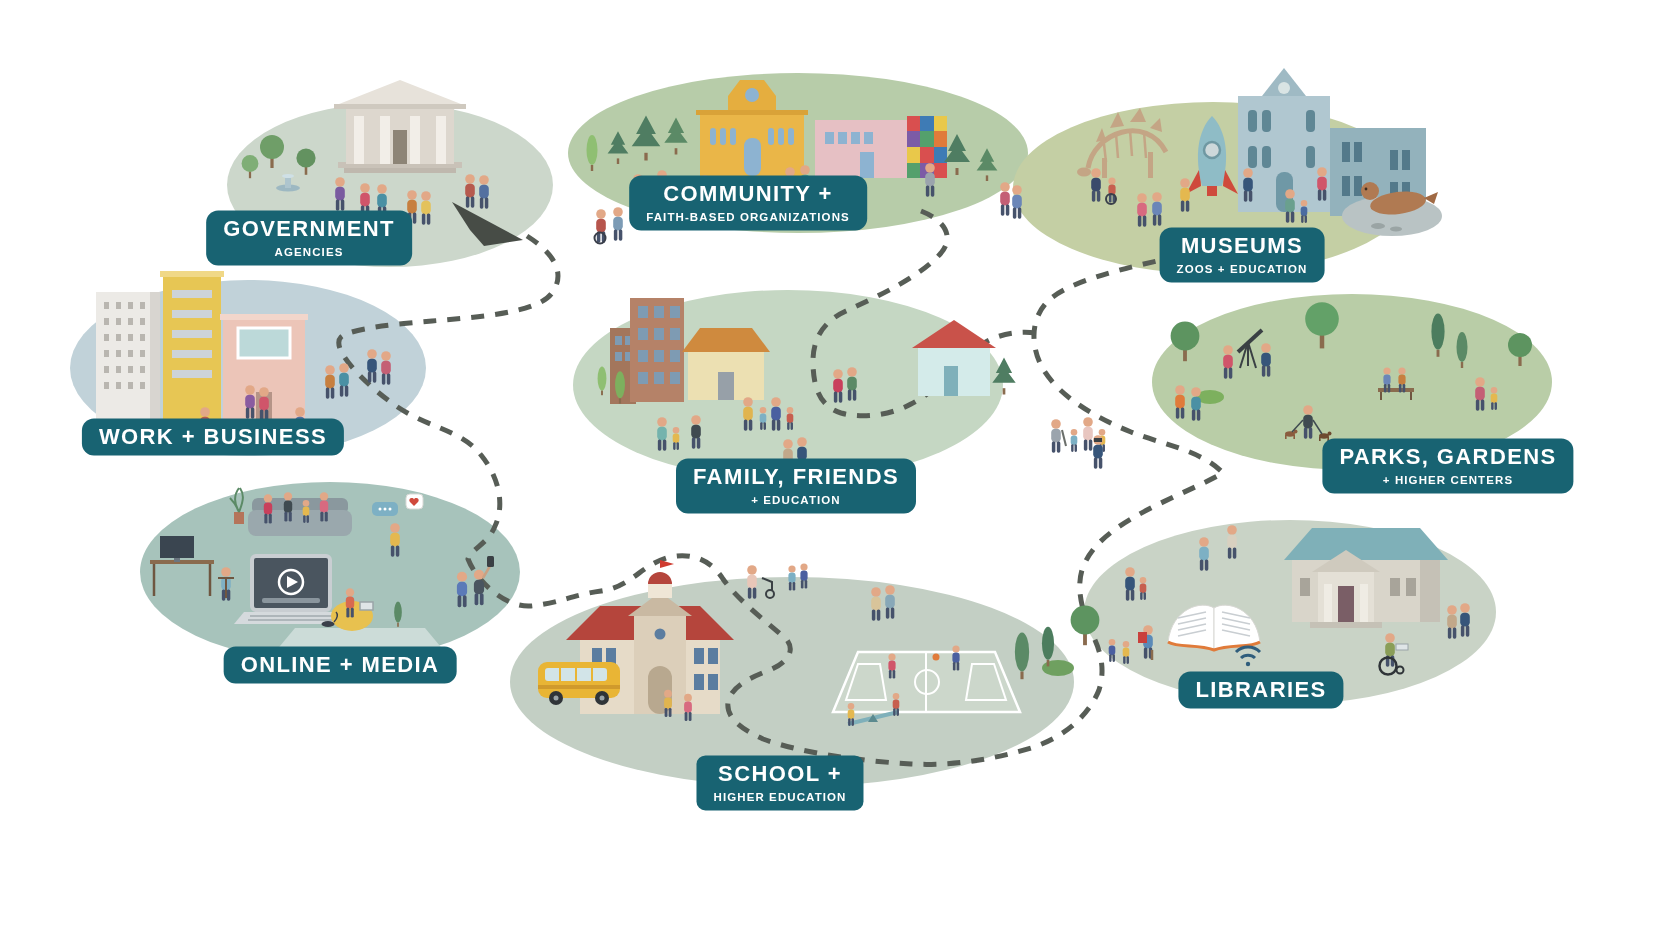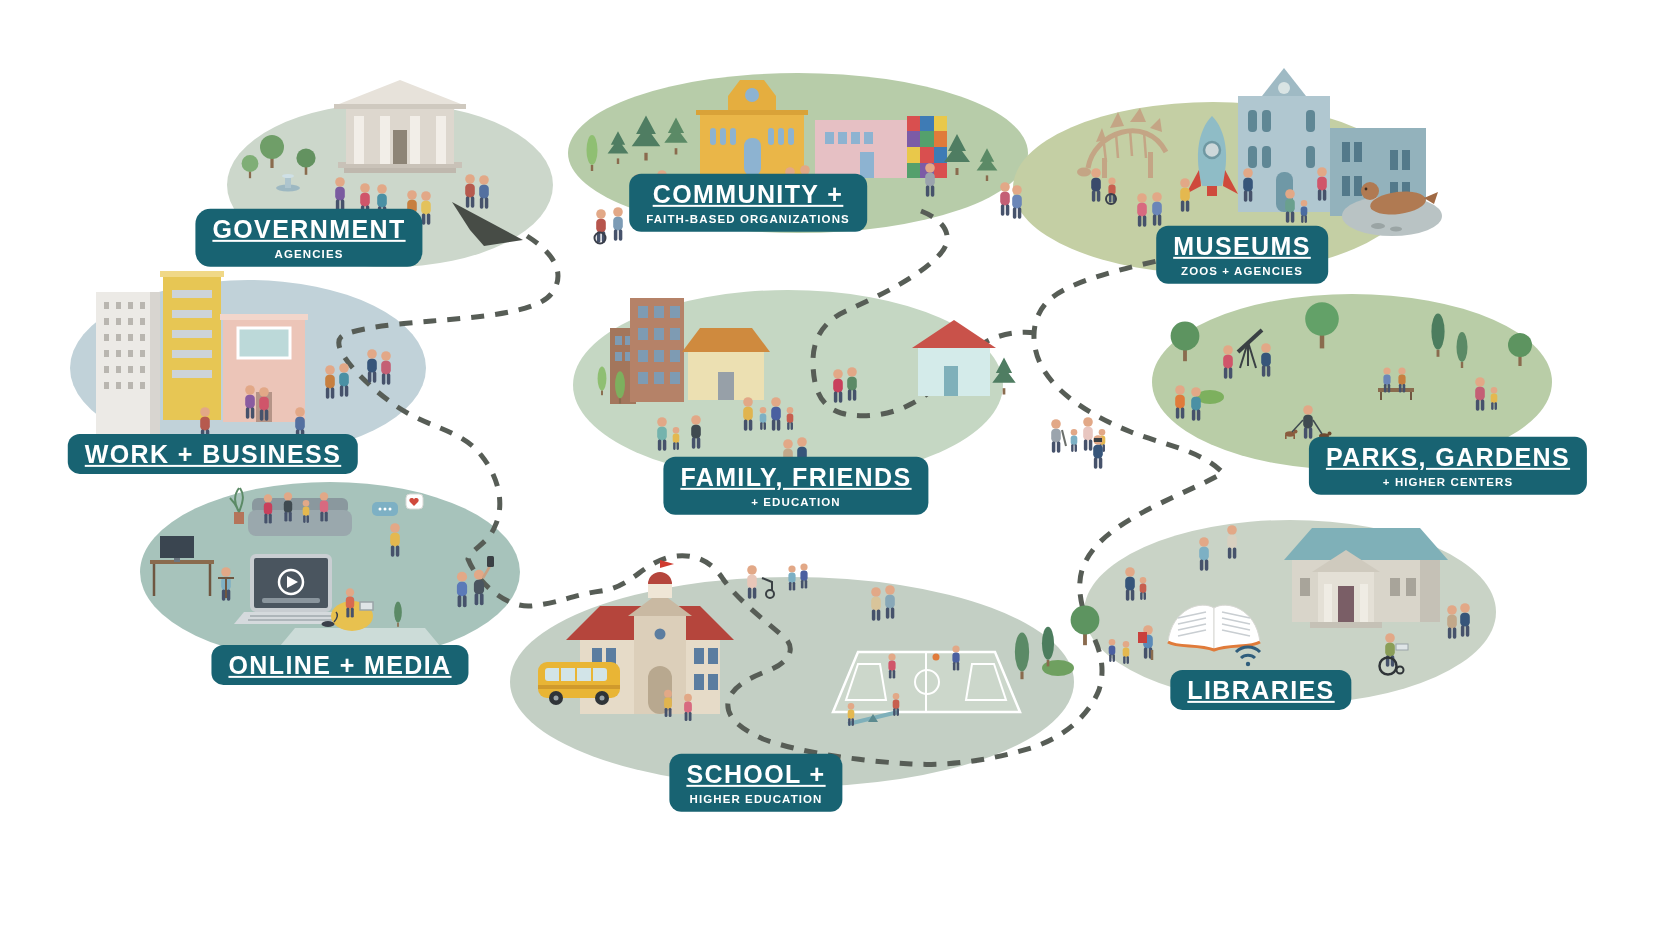--- a/index.html
+++ b/index.html
@@ -2,21 +2,21 @@
 <html style="--pill-bg: #186372; --pill-fg: #ffffff;"><head>
 <meta charset="utf-8">
 <style>
   html,body{margin:0;padding:0;background:#fff;}
   .stage{position:relative;width:1673px;height:935px;background:#fff;overflow:hidden;
          font-family:"Liberation Sans",sans-serif;}
   .scene-svg{position:absolute;left:0;top:0;}
   .pill{position:absolute;transform:translate(-50%,-50%);
         background:var(--pill-bg,#186372);color:var(--pill-fg,#fff);
         border-radius:12px;padding:7px 17px;text-align:center;line-height:1.05;white-space:nowrap;}
-  .pill .main{display:block;font-size:25px;font-weight:bold;letter-spacing:1.4px;text-decoration:underline;}
+  .pill .main{display:block;font-size:22px;font-weight:bold;letter-spacing:1.4px;}
   .pill .sub{display:block;font-size:11.5px;font-weight:bold;letter-spacing:1.1px;margin-top:6px;}
   .pill .sub:empty{display:none;}
 </style>
 </head>
 <body>
 
 <div class="stage">
 
 <svg class="scene-svg" width="1673" height="935" viewBox="0 0 1673 935">
   <defs>
@@ -550,49 +550,49 @@
       <use href="#person" transform="translate(1452,630) scale(1.6)" fill="#c2a88a"></use>
       <use href="#person" transform="translate(1465,628) scale(1.6)" fill="#36557a"></use>
       <use href="#person" transform="translate(1204,562) scale(1.6)" fill="#7db0c4"></use>
       <use href="#person" transform="translate(1232,550) scale(1.6)" fill="#d8d0c0"></use>
       <use href="#person" transform="translate(1130,592) scale(1.6)" fill="#36557a"></use>
       <use href="#person" transform="translate(1143,594) scale(1.1)" fill="#c75f4f"></use>
     </g>
   </g>
 </svg>
 
-<div class="pill" style="left:309px;top:238px;border-radius:15px;">
+<div class="pill" style="left:309px;top:238px;">
   <span class="main">GOVERNMENT</span>
   <span class="sub">AGENCIES</span>
 </div>
 <div class="pill" style="left:748px;top:203px;">
   <span class="main">COMMUNITY +</span>
   <span class="sub">FAITH-BASED ORGANIZATIONS</span>
 </div>
 <div class="pill" style="left:1242px;top:255px;text-align:center;">
   <span class="main">MUSEUMS</span>
-  <span class="sub">ZOOS + AGENCIES</span>
-</div>
-<div class="pill" style="left:213px;top:437px;margin-top:17px;">
+  <span class="sub">ZOOS + EDUCATION</span>
+</div>
+<div class="pill" style="left:213px;top:437px;">
   <span class="main">WORK + BUSINESS</span>
 
 </div>
 <div class="pill" style="left:796px;top:486px;">
   <span class="main">FAMILY, FRIENDS</span>
   <span class="sub">+ EDUCATION</span>
 </div>
 <div class="pill" style="left:1448px;top:466px;">
   <span class="main">PARKS, GARDENS</span>
   <span class="sub">+ HIGHER CENTERS</span>
 </div>
 <div class="pill" style="left:340px;top:665px;">
   <span class="main">ONLINE + MEDIA</span>
 
 </div>
-<div class="pill" style="left:756px;top:783px;">
+<div class="pill" style="left:780px;top:783px;border-radius:9px;">
   <span class="main">SCHOOL +</span>
   <span class="sub">HIGHER EDUCATION</span>
 </div>
 <div class="pill" style="left:1261px;top:690px;">
   <span class="main">LIBRARIES</span>
 
 </div>
 
 </div>
 

